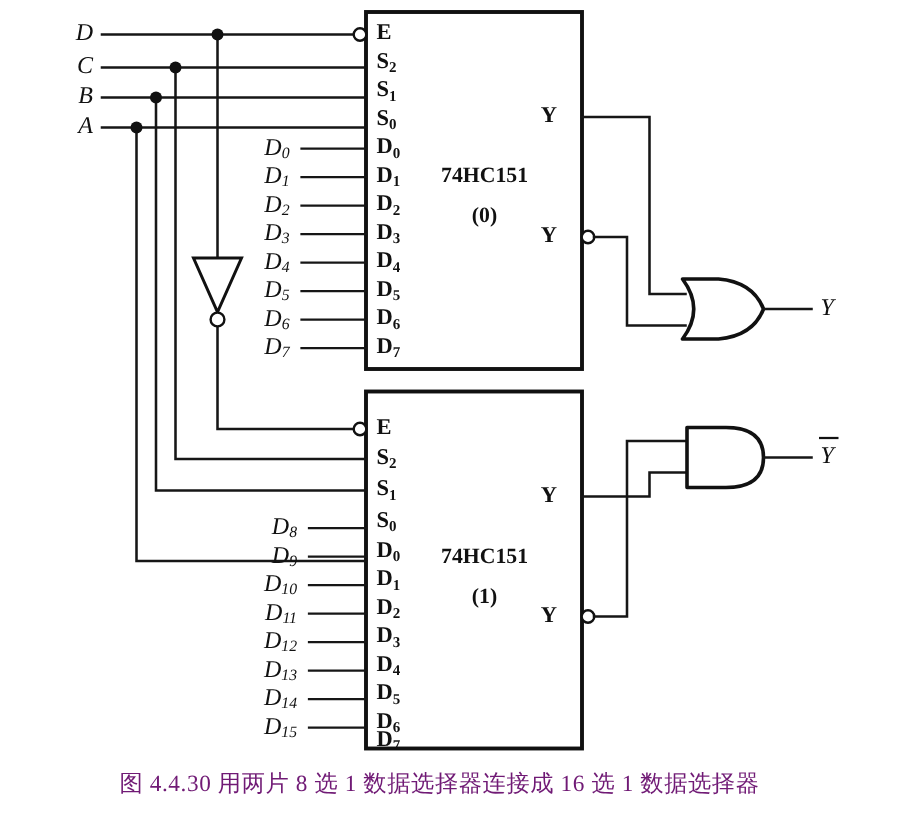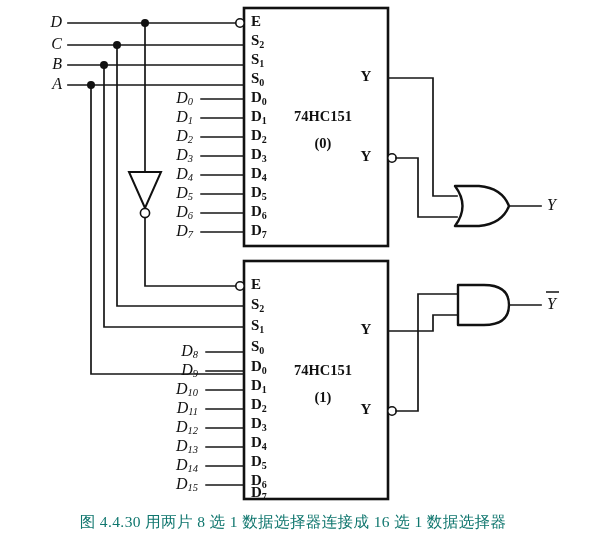--- a/index.html
+++ b/index.html
@@ -100,21 +100,21 @@
     dominant-baseline: middle;
   }
   .caption {
     position: absolute;
     left: 0;
     top: 512px;
     width: 586px;
     text-align: center;
     font-size: 15.5px;
     font-family: "Liberation Serif", serif;
-    color: #0f766e;
+    color: #701a75;
     letter-spacing: 0.4px;
     white-space: nowrap;
   }
 </style>
 </head>
 <body>
 
 <div id="figure-root">
 
   <svg id="circuit" width="600" height="547" viewBox="0 0 600 547">

